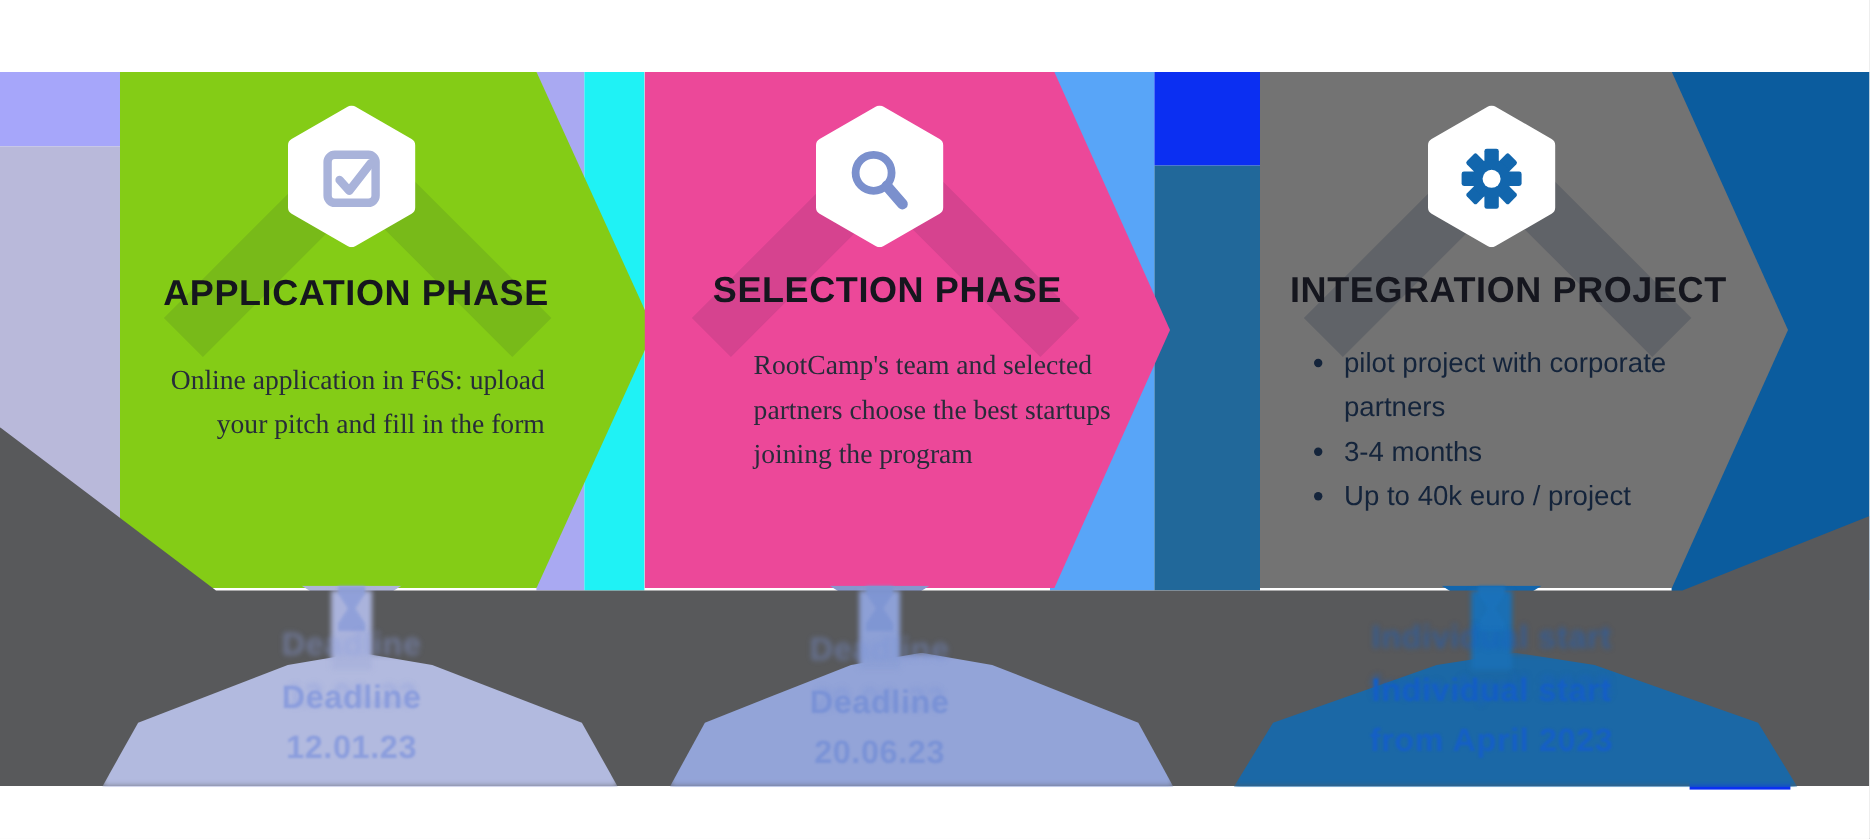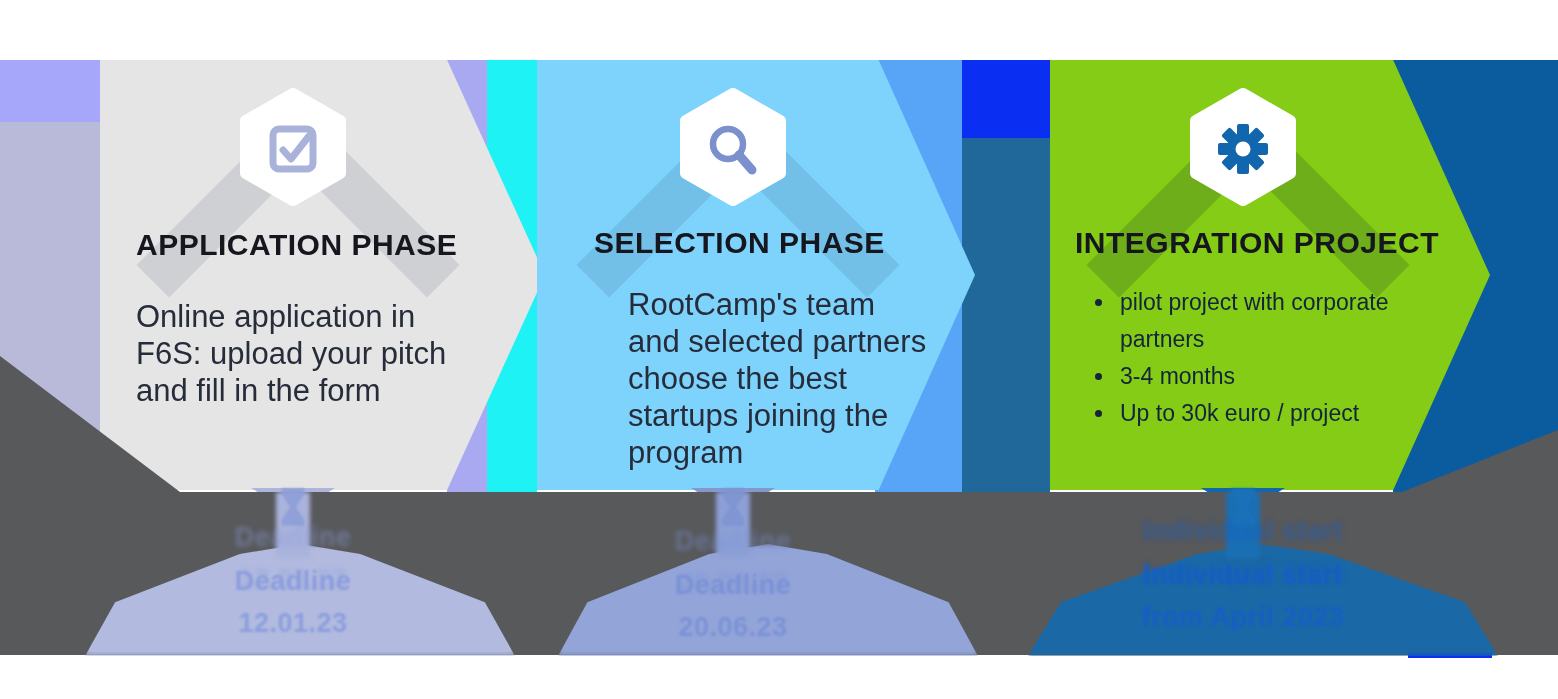--- a/index.html
+++ b/index.html
@@ -13,33 +13,33 @@
   .bg-sliver{left:447px;top:60px;width:40px;height:432px;background:#a9a9f2;}
   .bg-cyan{left:487px;top:60px;width:50px;height:432px;background:#1ff2f5;}
   .bg-lightblue{left:875px;top:60px;width:87px;height:432px;background:#58a5f8;}
   .bg-royal{left:962px;top:60px;width:88px;height:78px;background:#0b2ff2;}
   .bg-steel{left:962px;top:138px;width:88px;height:354px;background:#21689a;}
   .bg-right{left:1393px;top:60px;width:165px;height:440px;background:#0b5c9e;}
   .bg-royal-bar{left:1408px;top:647px;width:84px;height:11px;background:#0b2ff2;}
 
   
   .card{top:60px;height:430px;clip-path:polygon(0 0,78% 0,100% 50%,78% 100%,0 100%);}
-  .card-1{left:100px;width:445px;background:#e5e5e5;}
-  .card-2{left:537px;width:438px;background:#7dd3fc;}
-  .card-3{left:1050px;width:440px;background:#84cc16;}
+  .card-1{left:100px;width:445px;background:#84cc16;text-align:right;}
+  .card-2{left:537px;width:438px;background:#ec4899;}
+  .card-3{left:1050px;width:440px;background:#737373;}
   .tab{top:488px;width:84px;height:26px;clip-path:polygon(0 0,100% 0,50% 100%);}
 
   .hex-shadow{top:78px;width:170px;height:46px;background:rgba(15,25,55,0.10);}
   .hs-left{transform-origin:right center;transform:rotate(-45deg);}
   .hs-right{transform-origin:left center;transform:rotate(45deg);}
 
   .hexagon{top:28px;width:110px;height:118px;}
 
   .card-title{font-size:30px;font-weight:bold;letter-spacing:.5px;color:#15161e;white-space:nowrap;}
-  .card-body{font-size:31px;line-height:37px;color:#272c3a;}
+  .card-body{font-size:23px;line-height:37px;color:#272c3a;font-family:Liberation Serif, serif;}
   .card-1 .card-title{left:36px;top:168px;}
   .card-1 .card-body{left:36px;top:238px;width:318px;}
   .card-2 .card-title{left:57px;top:166px;}
   .card-2 .card-body{left:51px;top:226px;width:300px;margin-left:40px;}
   .card-3 .card-title{left:25px;top:166px;}
   .bullets{left:40px;top:224px;width:330px;margin:0;padding-left:26px;font-size:23px;
            line-height:37px;color:#14243b;}
   .bullets li{padding-left:4px;}
 
   
@@ -142,21 +142,21 @@
             </g>
           <circle r="16"></circle>
         </g>
         <circle r="7.5" fill="#ffffff"></circle>
       </g>
     </svg>
     <div class="abs card-title">INTEGRATION PROJECT</div>
     <ul class="abs bullets">
       <li>pilot project with corporate partners</li>
       <li>3-4 months</li>
-      <li>Up to 30k euro / project</li>
+      <li>Up to 40k euro / project</li>
     </ul>
   </div>
   <div class="abs tab" style="left:1201px;background:#1266ad;"></div>
 
   <div class="abs gray-mass"></div>
   <div class="abs bg-royal-bar"></div>
 
   <div class="abs mound mound-1"></div>
   <div class="abs mound mound-2"></div>
   <div class="abs mound mound-3"></div>

